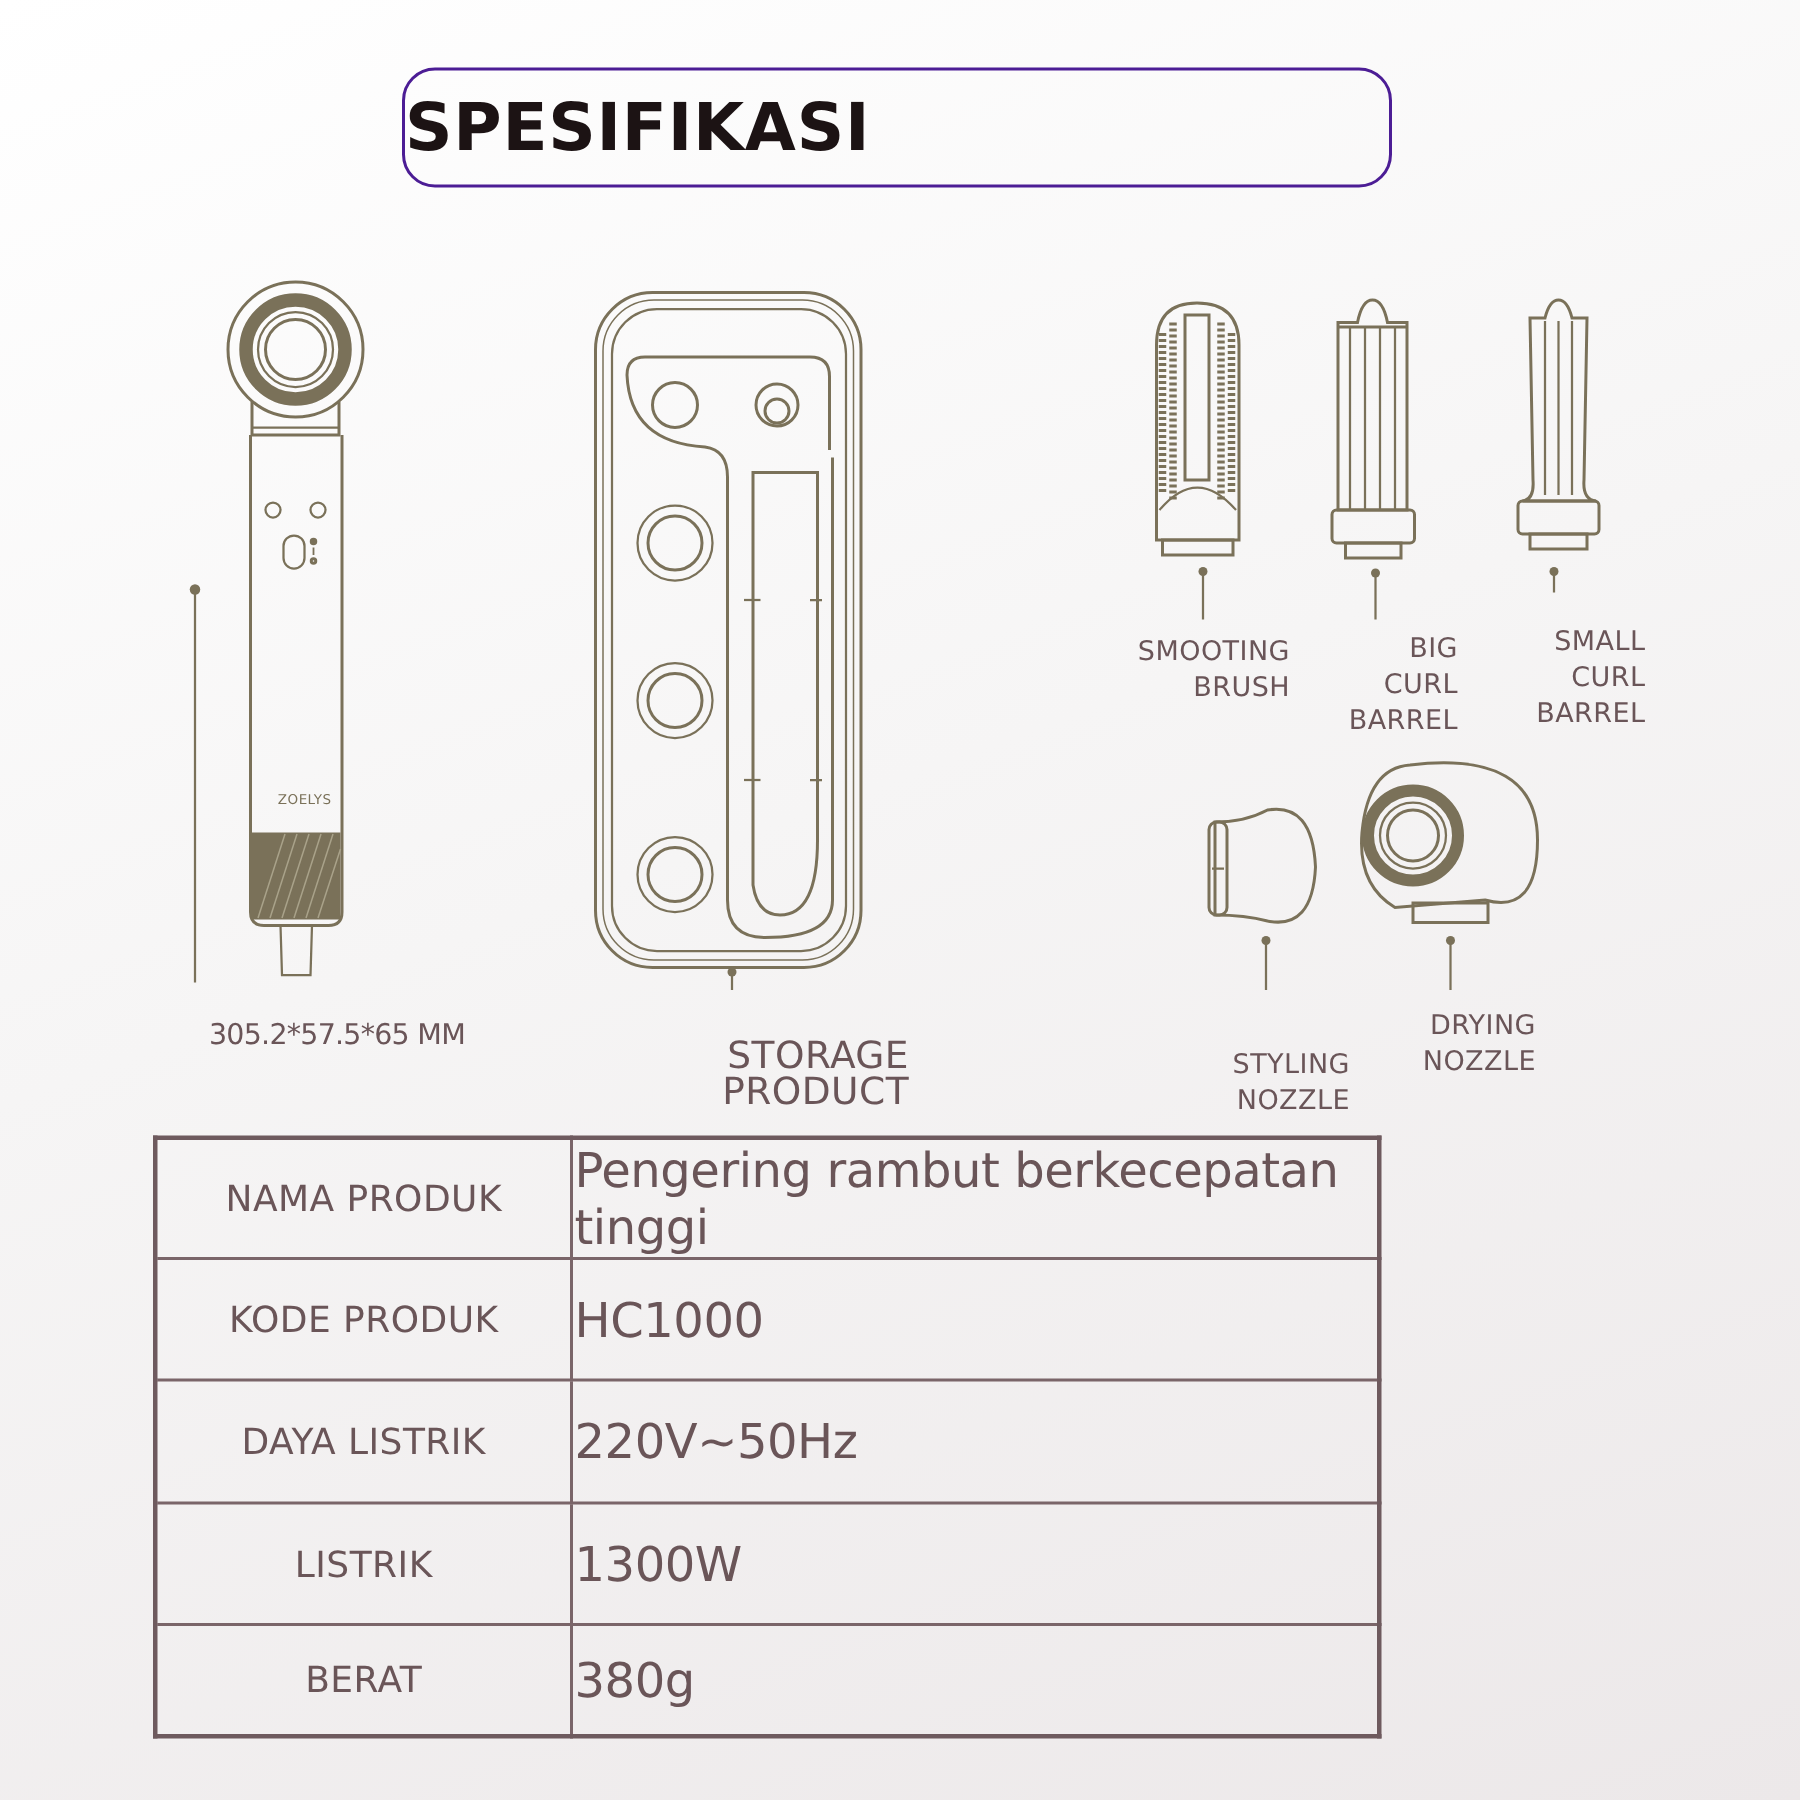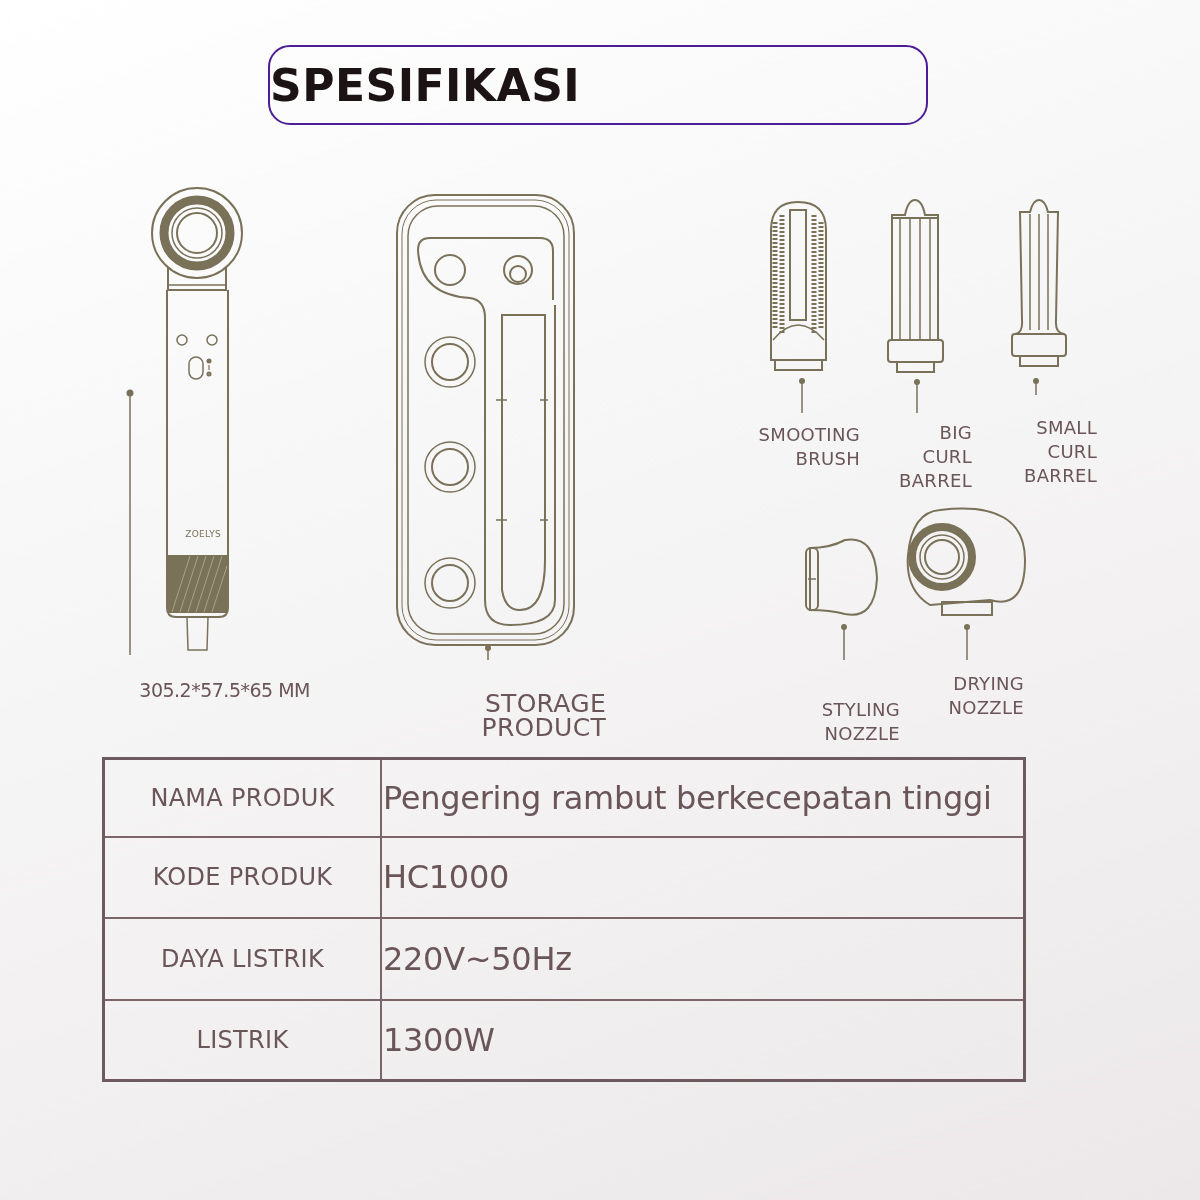--- a/index.html
+++ b/index.html
@@ -17,21 +17,21 @@
     font-family: "DejaVu Sans", sans-serif; font-weight: bold; font-size: 44px;
     color: #1c1314; letter-spacing: 0.5px;
   }
   .lbl {
     position: absolute; color: #6a5558; font-family: "DejaVu Sans", sans-serif;
     font-size: 18px; text-align: right; line-height: 24px; letter-spacing: 0.3px;
   }
   .illus { position: absolute; }
   .illus svg { display: block; }
   table.spec {
-    position: absolute; left: 102px; top: 757px; width: 924px;
+    position: absolute; left: 102px; top: 757px; width: 819px;
     border-collapse: collapse; border: 3px solid #6e5a5e;
   }
   table.spec td {
     border: 2px solid #7a6569; color: #6a5558;
     font-family: "DejaVu Sans", sans-serif;
   }
   td.k { width: 273px; text-align: center; font-size: 24px; letter-spacing: 0.3px; }
   td.v { font-size: 32px; letter-spacing: -0.3px; }
 </style>
 </head>
@@ -207,14 +207,18 @@
     <td class="v">HC1000</td>
   </tr>
   <tr style="height:82px;">
     <td class="k">DAYA LISTRIK</td>
     <td class="v">220V~50Hz</td>
   </tr>
   <tr style="height:81px;">
     <td class="k">LISTRIK</td>
     <td class="v">1300W</td>
   </tr>
+  <tr style="height:74px;">
+    <td class="k">BERAT</td>
+    <td class="v">380g</td>
+  </tr>
 </tbody>
   </table>
 
 </body></html>

